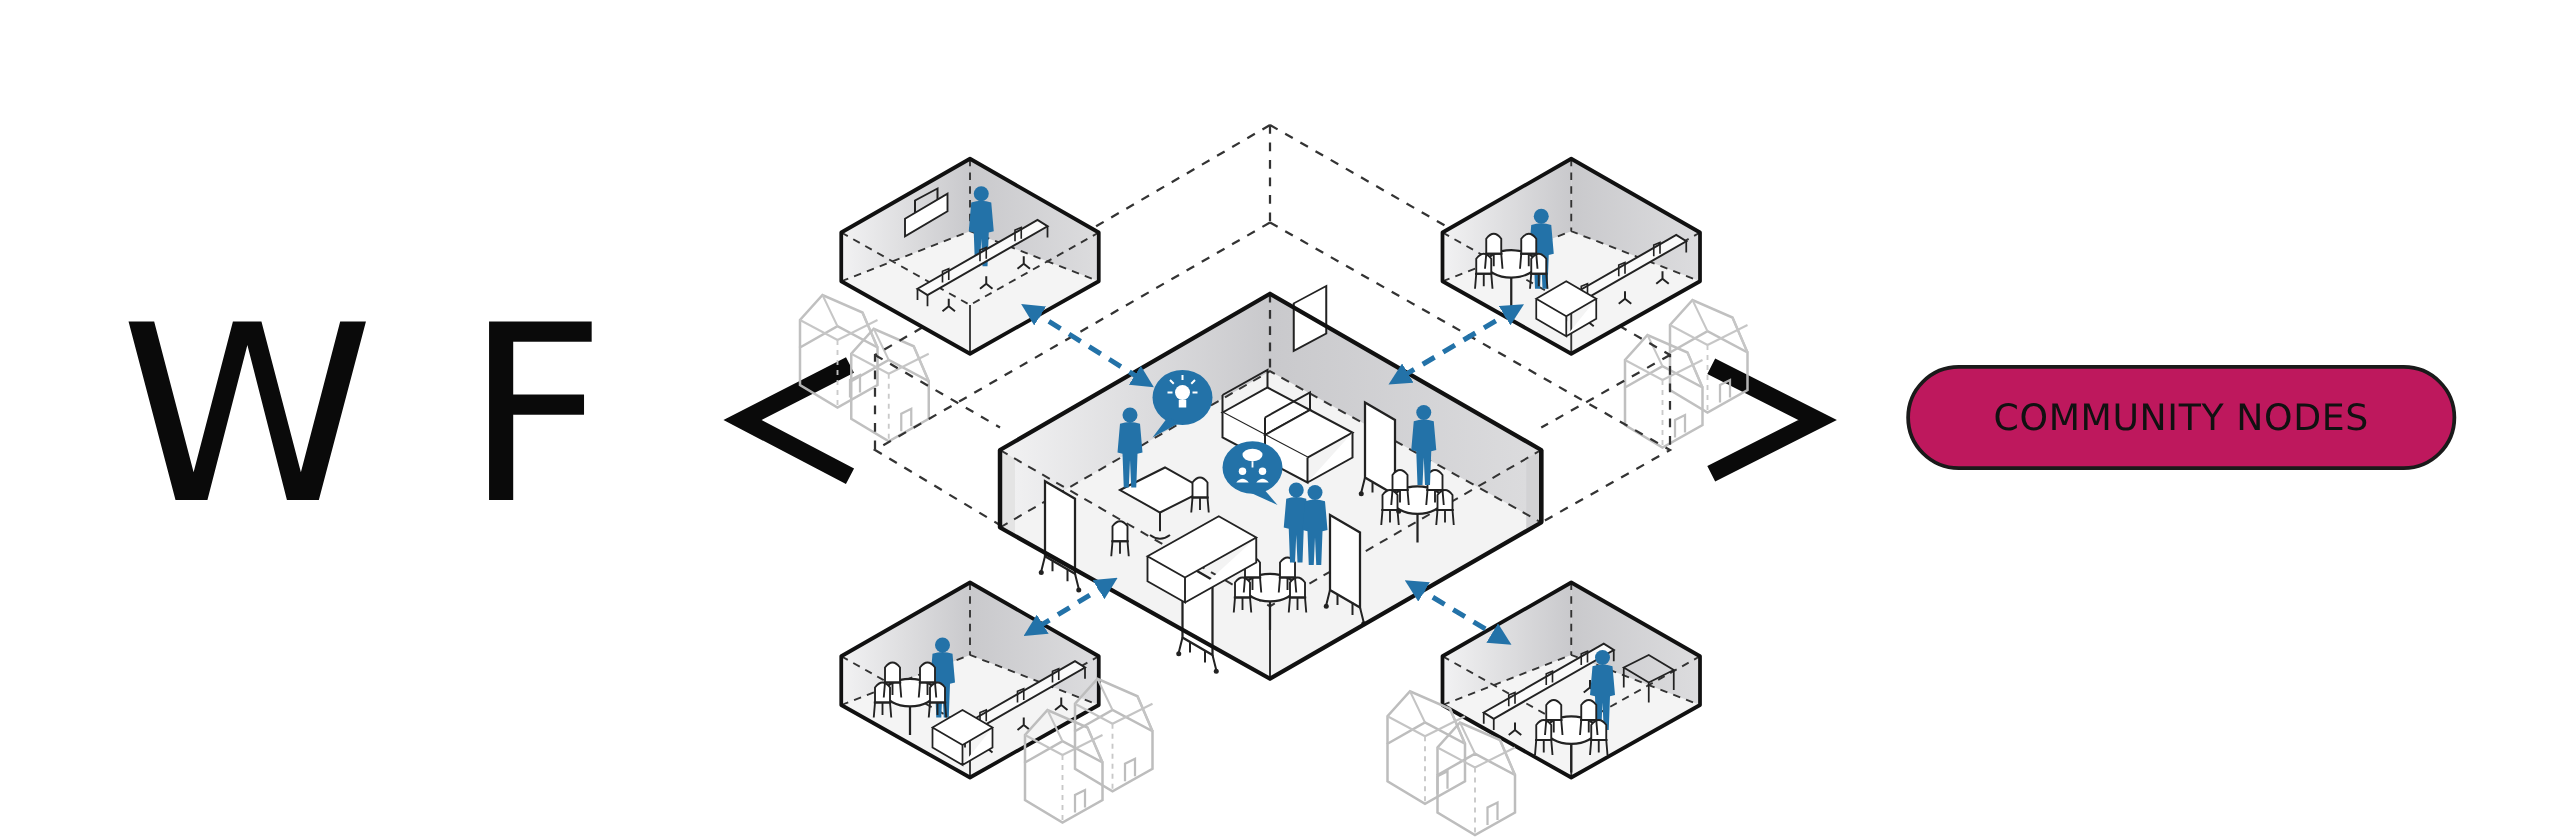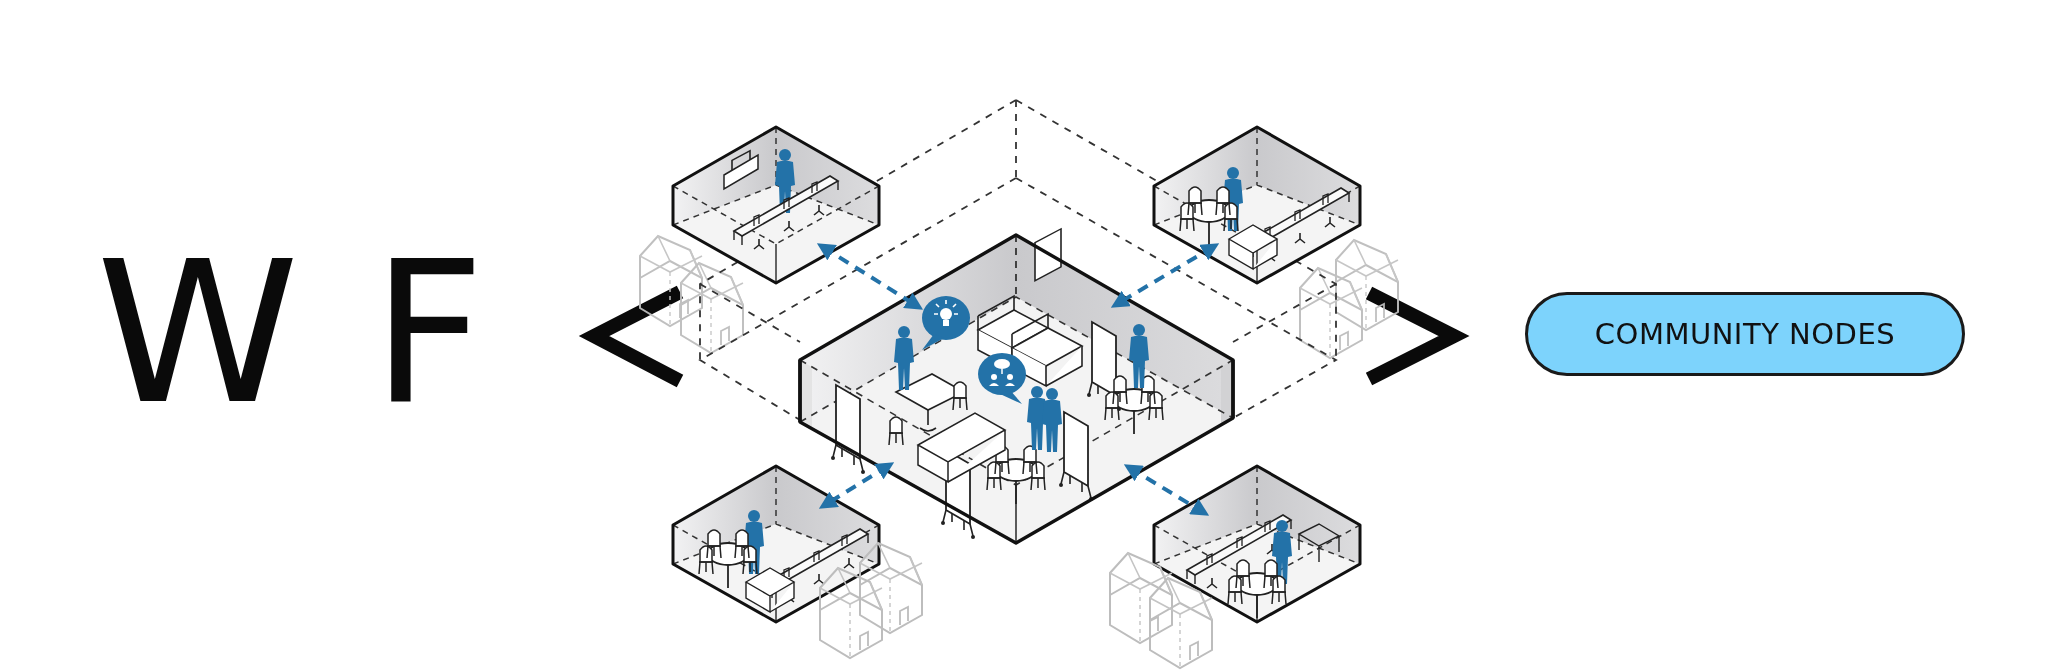--- a/index.html
+++ b/index.html
@@ -6,21 +6,21 @@
   body { width: 2048px; height: 670px; position: relative; overflow: hidden;
          font-family: "Liberation Sans", "DejaVu Sans", sans-serif; }
   .brand { position: absolute; left: 96px; top: 248px; height: 170px; display: flex; align-items: flex-start; }
   .brand-letter { font-family: "DejaVu Sans", "Liberation Sans", sans-serif; font-weight: 400;
                   font-size: 196px; line-height: 170px; color: #0a0a0a; letter-spacing: 0; }
   .brand-w { position: absolute; left: 0; top: 0; transform: scaleX(1.05); transform-origin: left top; }
   .brand-f { position: absolute; left: 276px; top: 0; }
   .diagram { position: absolute; left: 0; top: 0; width: 2048px; height: 670px; }
   .pill { position: absolute; left: 1525px; top: 292px; width: 440px; height: 84px;
           border: 3px solid #1a1a1a; border-radius: 44px; box-sizing: border-box;
-          display: flex; align-items: center; justify-content: center; background: #7dd3fc; text-align: right; }
+          display: flex; align-items: center; justify-content: center; background: #be185d; text-align: right; }
   .pill-label { font-family: "DejaVu Sans", "Liberation Sans", sans-serif; font-size: 29px; letter-spacing: 0.5px;
                 color: #111; font-weight: 400; }
 </style>
 </head>
 <body>
 
 <div class="brand">
   <span class="brand-letter brand-w">W</span>
   <span class="brand-letter brand-f">F</span>
 </div>

